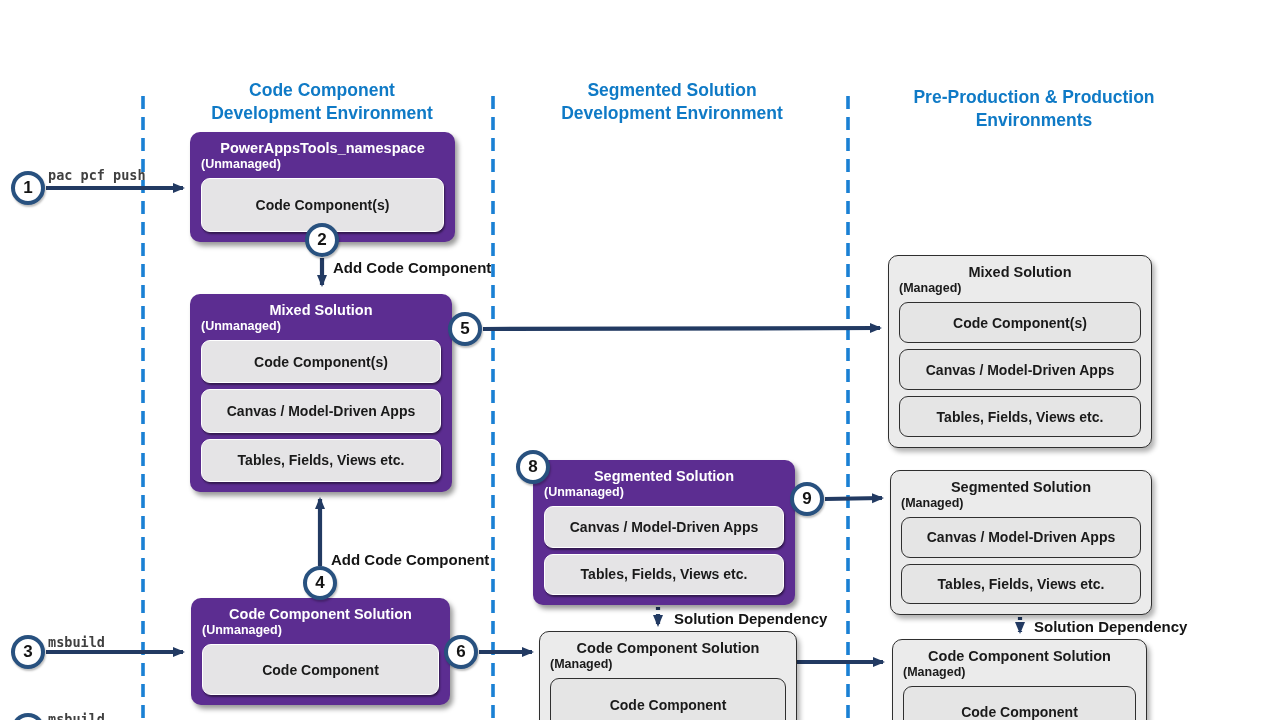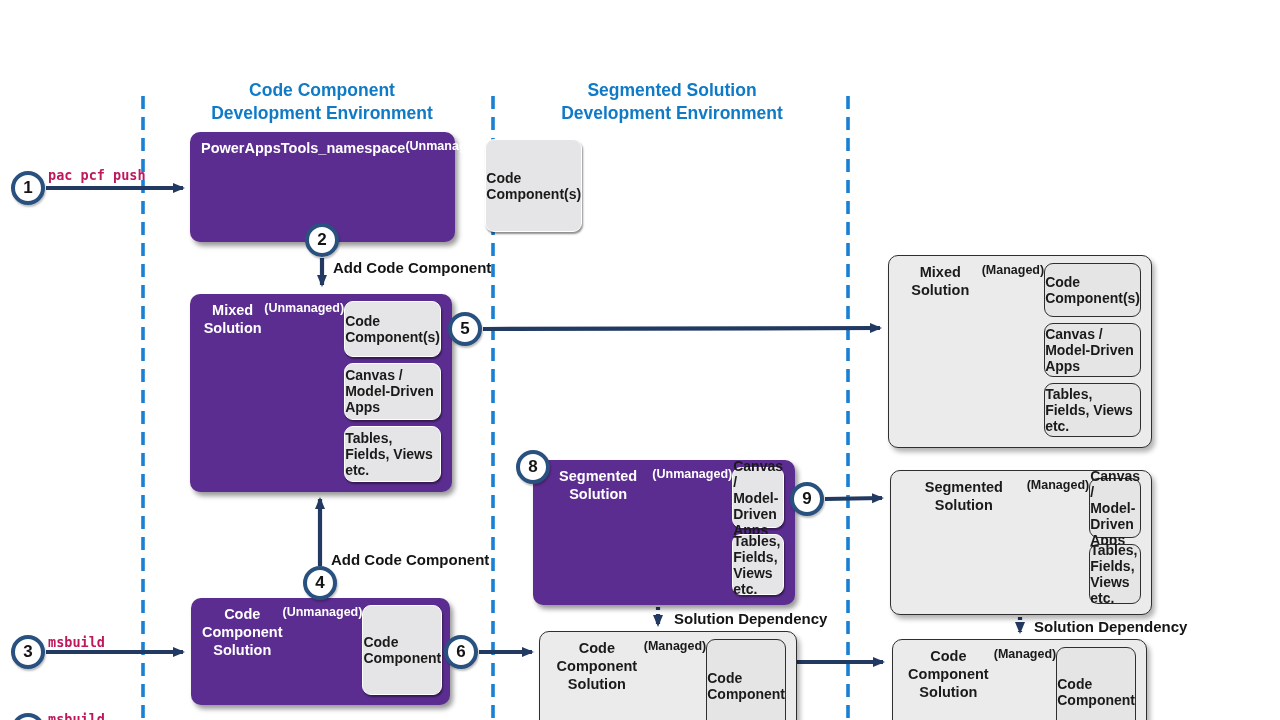--- a/index.html
+++ b/index.html
@@ -8,21 +8,21 @@
     font-family:"Liberation Sans","DejaVu Sans",sans-serif;
     margin-top:40px;
   }
   svg.layer{position:absolute;left:0;top:0;width:1280px;height:720px;z-index:1;}
 
   
   .col-header{position:absolute;z-index:2;text-align:center;color:#0F7AC6;font-weight:bold;
     font-size:17.5px;line-height:23px;width:320px;}
 
   
-  .sbox{position:absolute;z-index:2;border-radius:10px;display:flex;flex-direction:row;
+  .sbox{position:absolute;z-index:2;border-radius:10px;display:flex;flex-direction:column;
     box-sizing:border-box;}
   .sbox.purple{background:#5C2D91;box-shadow:3px 4px 5px rgba(0,0,0,.40);padding:7px 11px 10px;}
   .sbox.gray{background:#EBEBEB;border:1.4px solid #2f2f2f;box-shadow:3px 4px 5px rgba(0,0,0,.30);
     padding:7px 10px 10px;}
   .sbox .t1{text-align:center;font-weight:bold;font-size:14.5px;line-height:18px;}
   .sbox .t2{text-align:left;font-weight:bold;font-size:12.5px;line-height:15px;margin-bottom:6px;}
   .sbox.purple .t1,.sbox.purple .t2{color:#ffffff;}
   .sbox.gray .t1,.sbox.gray .t2{color:#1a1a1a;}
   .items{display:flex;flex-direction:column;gap:6px;flex:1;}
   .item{flex:1;display:flex;align-items:center;justify-content:center;border-radius:9px;
@@ -30,21 +30,21 @@
   .sbox.purple .item{background:#E5E4E6;border:1.5px solid #ffffff;box-shadow:1px 2px 2px rgba(0,0,0,.45);}
   .sbox.gray .item{background:#E5E5E5;border:1.2px solid #2f2f2f;}
 
   
   .step{position:absolute;z-index:5;width:34px;height:34px;border-radius:50%;background:#ffffff;
     border:4px solid #28517F;box-sizing:border-box;display:flex;align-items:center;justify-content:center;
     font-size:17px;font-weight:bold;color:#141414;box-shadow:1px 2px 2px rgba(0,0,0,.25);}
 
   
   .lbl-mono{position:absolute;z-index:4;font-family:"DejaVu Sans Mono","Liberation Mono",monospace;
-    font-size:13.5px;font-weight:bold;color:#be185d;white-space:nowrap;}
+    font-size:13.5px;font-weight:bold;color:#404040;white-space:nowrap;}
   .lbl-bold{position:absolute;z-index:4;font-size:15px;font-weight:bold;color:#141414;white-space:nowrap;text-align:center;}
 </style>
 </head>
 <body>
 
 <div class="canvas">
 
   <svg class="layer" viewBox="0 0 1280 720">
     <defs>
       <marker id="ah" markerUnits="userSpaceOnUse" markerWidth="14" markerHeight="12" refX="10" refY="5" orient="auto">
@@ -76,20 +76,24 @@
     </g>
   </svg>
 
   <div class="col-header" style="left:162px;top:39px;">
     <div>Code Component</div>
     <div>Development Environment</div>
   </div>
   <div class="col-header" style="left:512px;top:39px;">
     <div>Segmented Solution</div>
     <div>Development Environment</div>
+  </div>
+  <div class="col-header" style="left:874px;top:46px;">
+    <div>Pre-Production &amp; Production</div>
+    <div>Environments</div>
   </div>
 
   <div class="sbox purple" style="left:190px;top:92px;width:265px;height:110px;">
     <div class="t1">PowerAppsTools_namespace</div>
     <div class="t2">(Unmanaged)</div>
     <div class="items">
       <div class="item">Code Component(s)</div>
     </div>
   </div>
 

